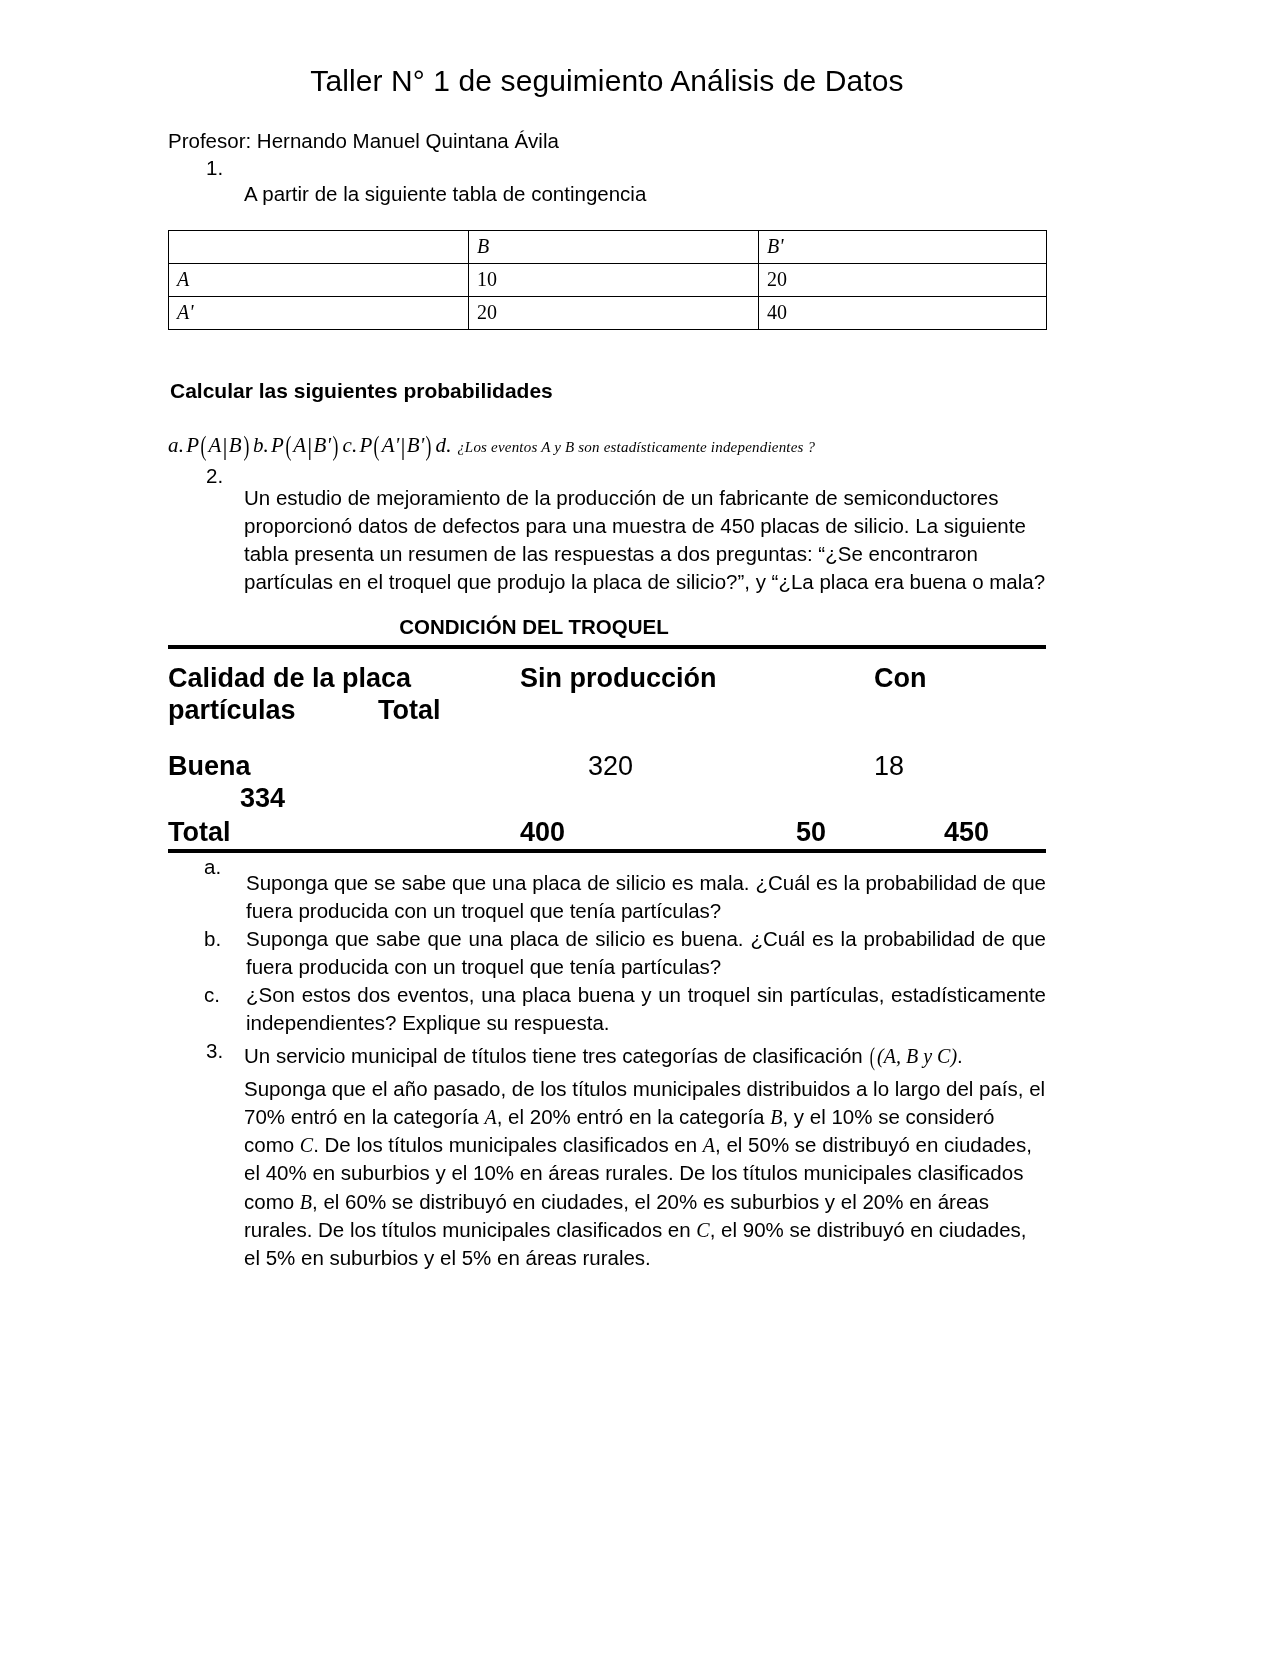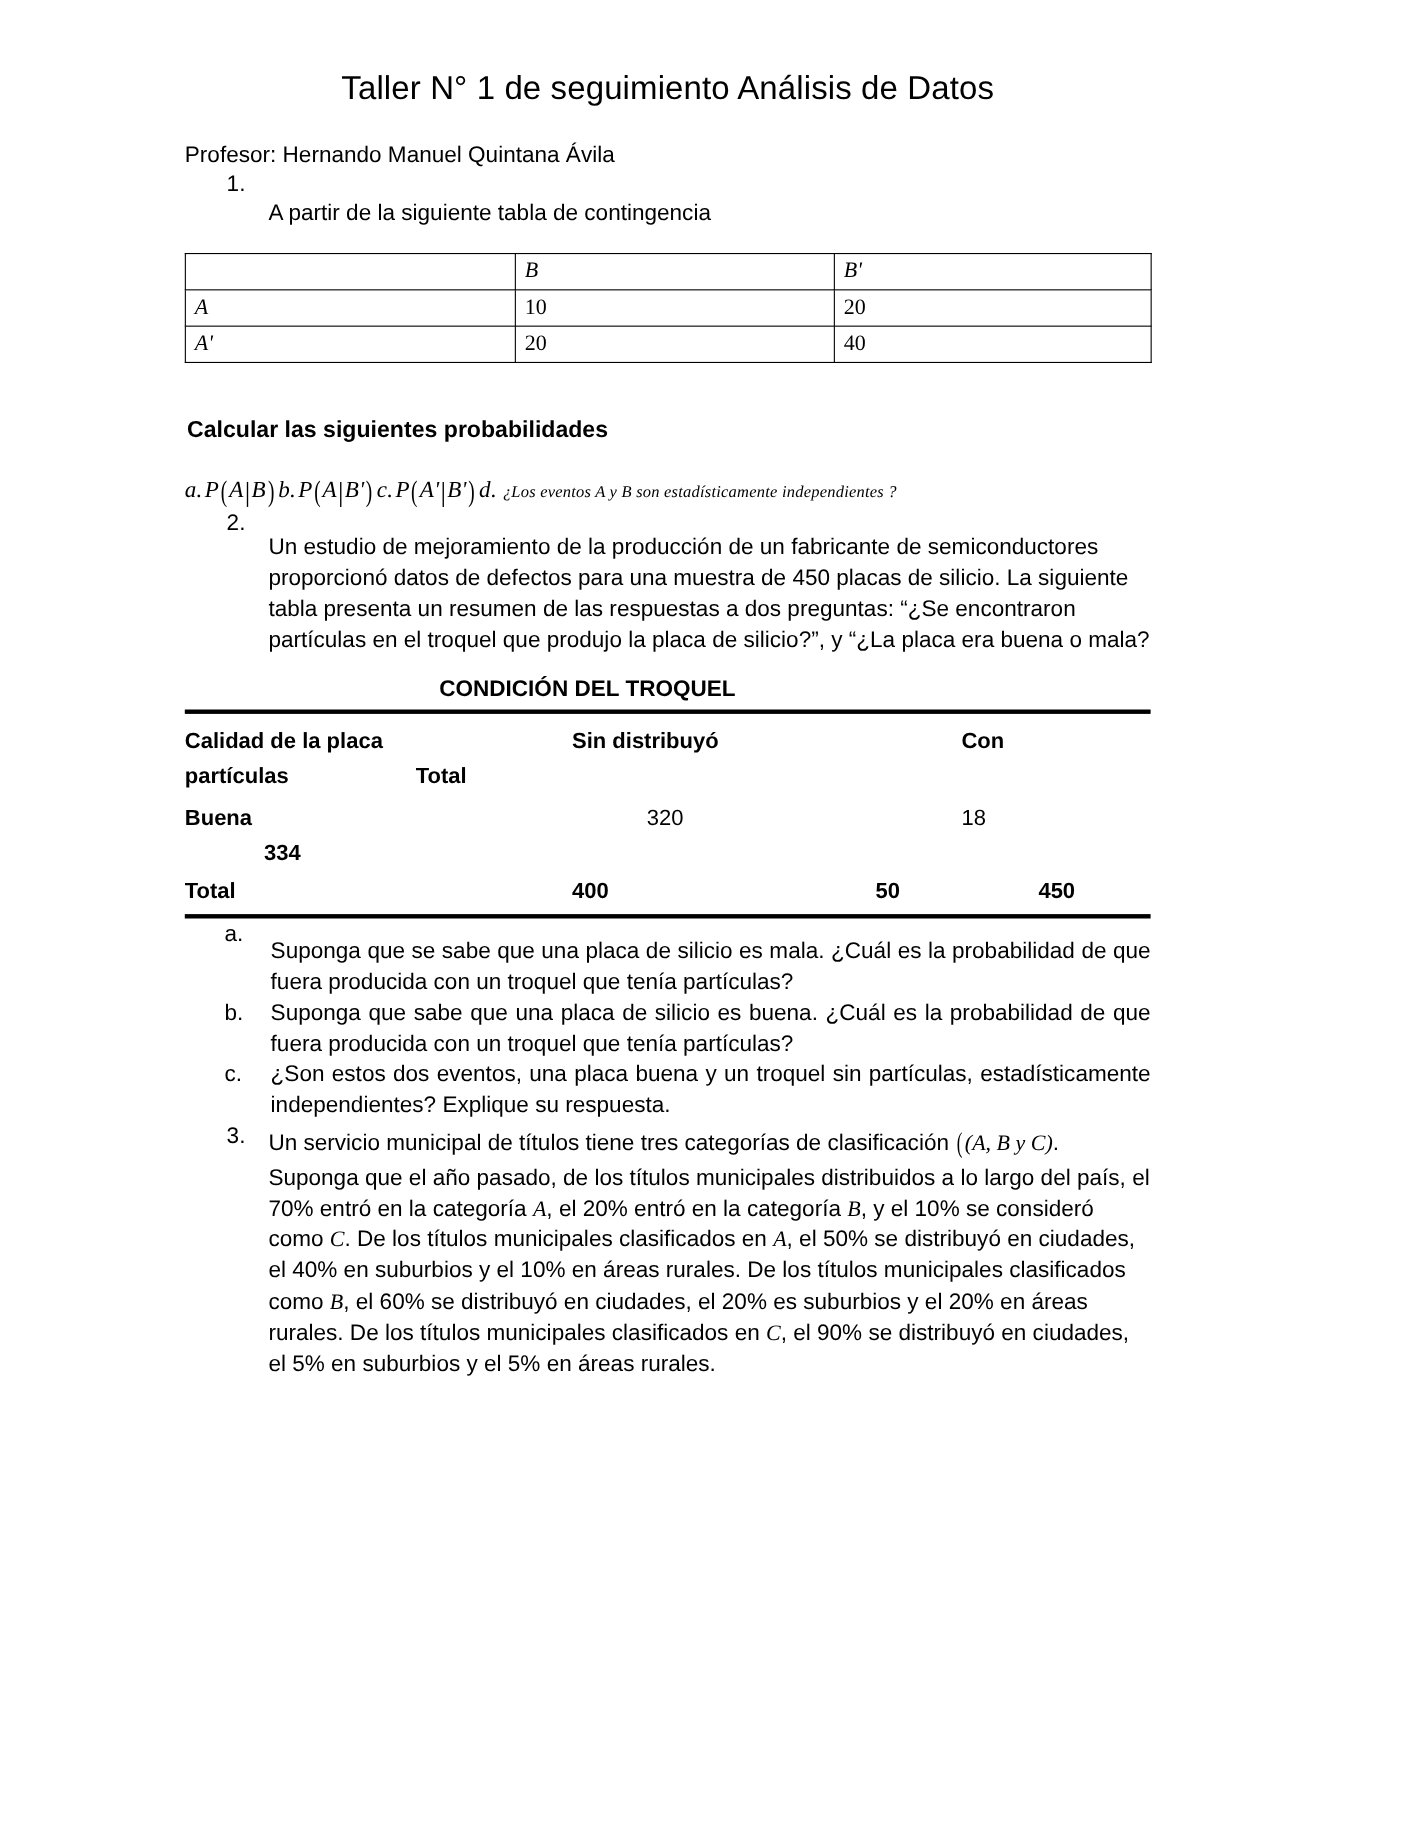--- a/index.html
+++ b/index.html
@@ -162,21 +162,21 @@
     padding-bottom: 6px;
     padding-right: 146px;
   }
   .rule-thick {
     border-top: 4px solid #000;
     width: 878px;
   }
   .troquel-table {
     width: 878px;
     position: relative;
-    font-size: 20px;
+    font-size: 27px;
   }
   .trow {
     position: relative;
     height: 30px;
   }
   .cell {
     position: absolute;
     white-space: nowrap;
   }
   .b { font-weight: bold; }
@@ -283,29 +283,29 @@
     </ol>
 
     <div class="troquel-wrap">
       <div class="troquel-heading">CONDICIÓN DEL TROQUEL</div>
       <div class="rule-thick"></div>
 
       <div class="troquel-table">
 
         <div class="trow" style="height:32px; margin-top:14px;">
           <span class="cell b" style="left:0px;">Calidad de la placa</span>
-          <span class="cell b" style="left:352px;">Sin distribuyó</span>
+          <span class="cell b" style="left:352px;">Sin producción</span>
           <span class="cell b" style="left:706px;">Con</span>
         </div>
         <div class="trow" style="height:34px;">
           <span class="cell b" style="left:0px;">partículas</span>
           <span class="cell b" style="left:210px;">Total</span>
         </div>
 
-        <div class="trow" style="height:32px; margin-top:4px;">
+        <div class="trow" style="height:32px; margin-top:22px;">
           <span class="cell b" style="left:0px;">Buena</span>
           <span class="cell" style="left:420px;">320</span>
           <span class="cell" style="left:706px;">18</span>
         </div>
         <div class="trow" style="height:34px;">
           <span class="cell" style="left:72px;font-weight:bold;">334</span>
         </div>
 
 
         <div class="trow" style="height:32px;">

